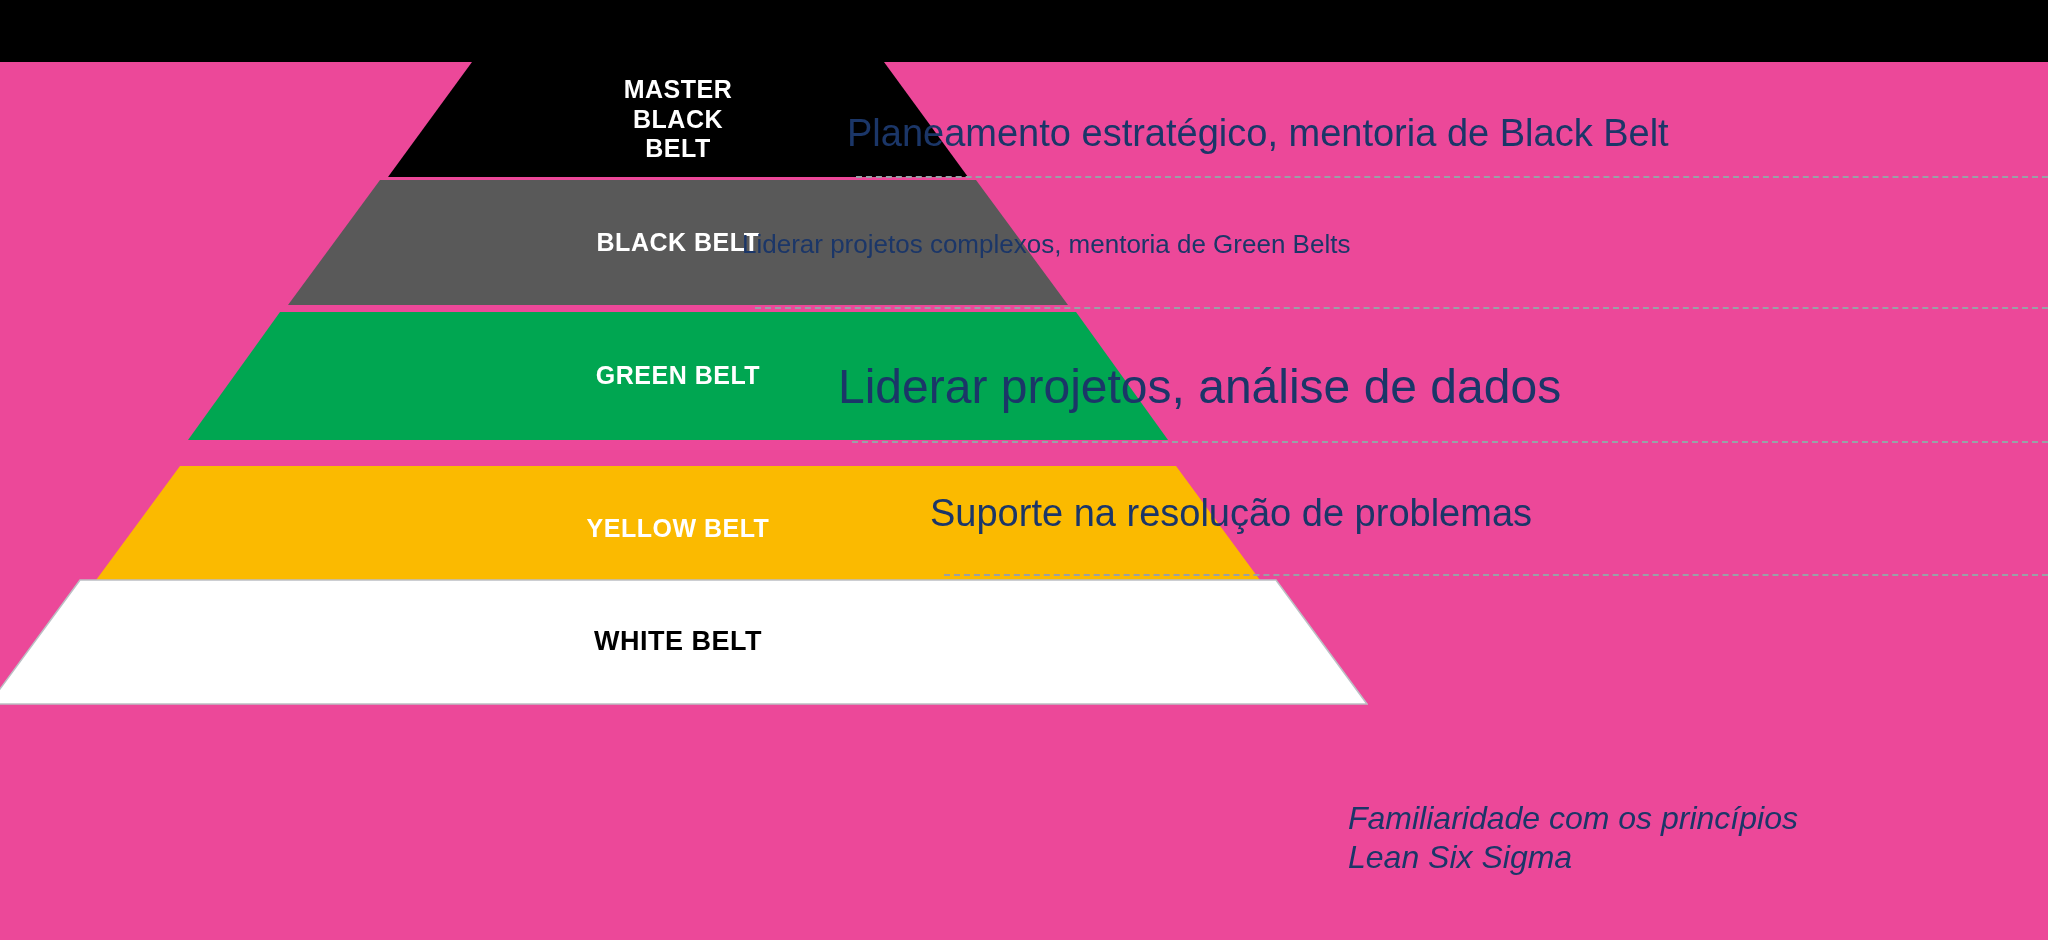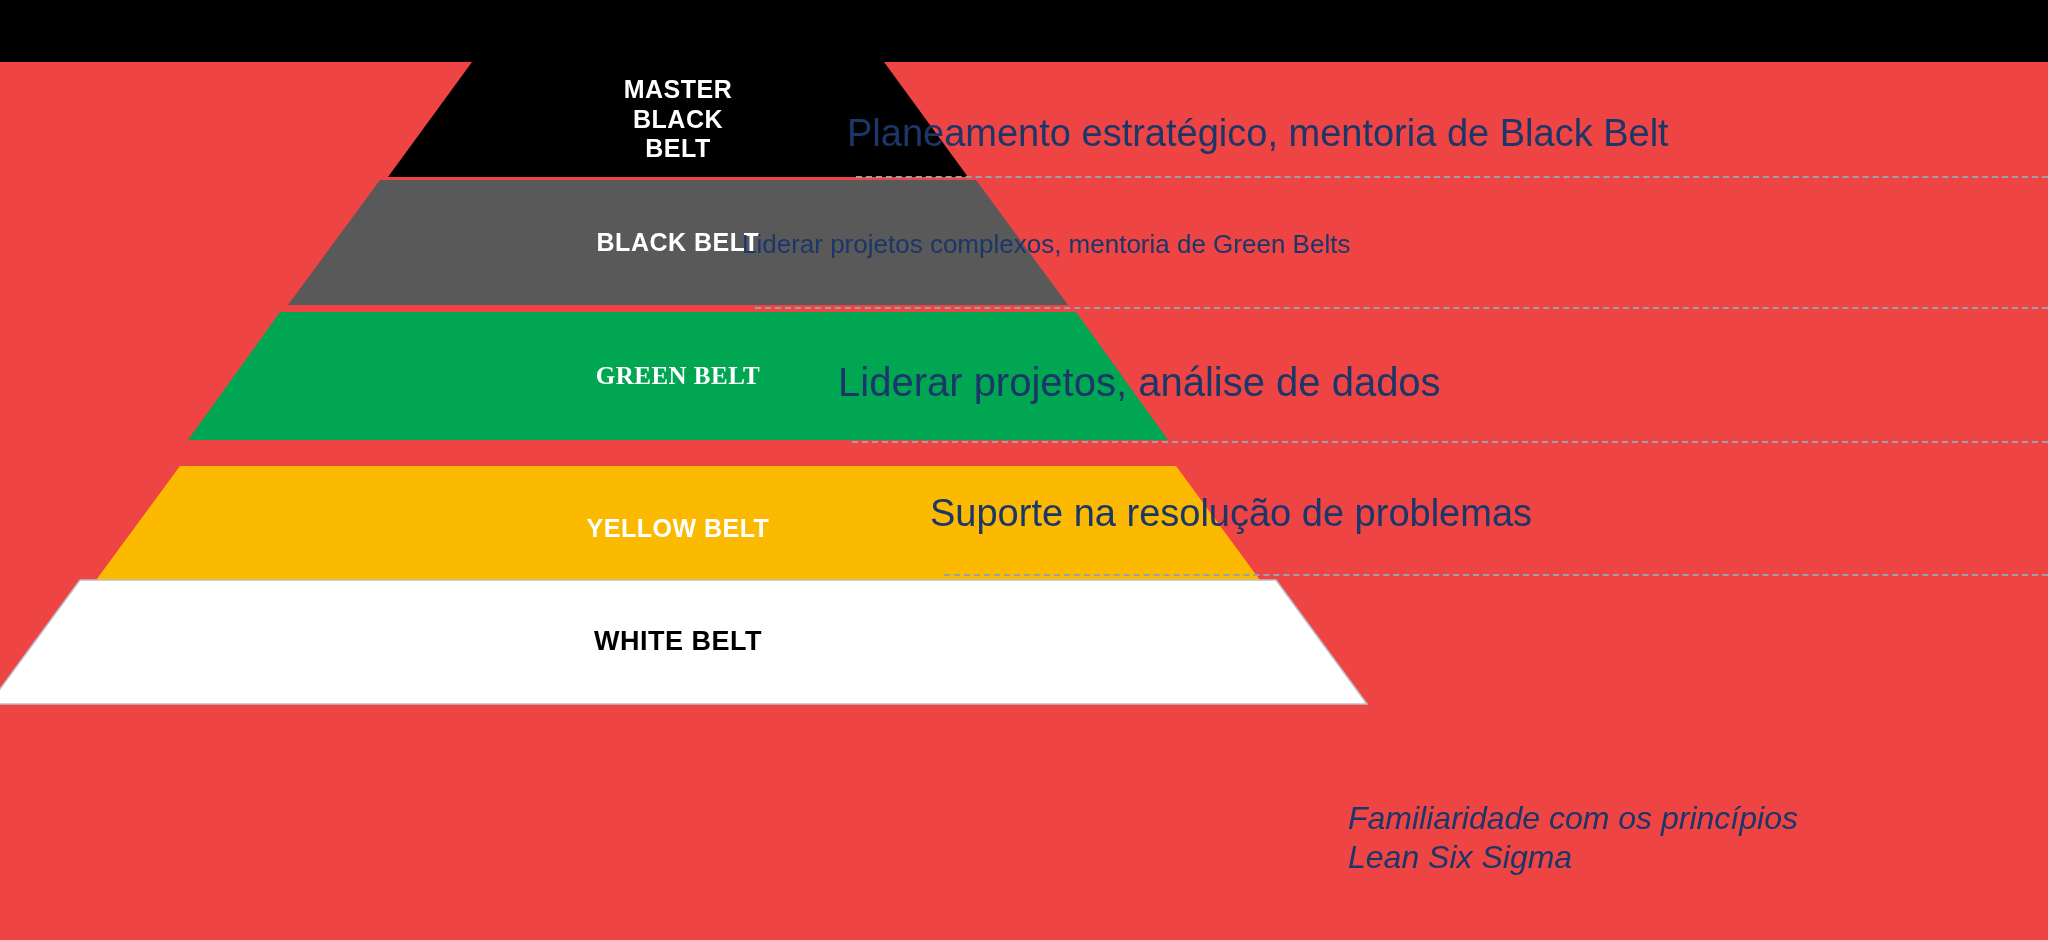--- a/index.html
+++ b/index.html
@@ -10,21 +10,21 @@
     width: 2048px;
     height: 940px;
     overflow: hidden;
     background: #f0f2f6;
     font-family: "Liberation Sans", sans-serif;
   }
   #stage {
     position: relative;
     width: 2048px;
     height: 940px;
-    background: #ef4444;
+    background: #ec4899;
   }
   .top-bar {
     position: absolute;
     left: 0;
     top: 0;
     width: 2048px;
     height: 62px;
     background: #000000;
   }
   .pyramid-layer {
@@ -81,30 +81,30 @@
     <svg width="780" height="125" viewBox="0 0 780 125" style="position:absolute; left:0; top:0;">
       <polygon points="92,0 688,0 780,125 0,125" fill="#595959"></polygon>
     </svg>
     <div class="layer-label" style="color:#ffffff; font-size:25px;">BLACK BELT</div>
   </div>
 
   <div class="sep" style="left:755px; top:307px; width:1293px;"></div>
 
   <div class="desc" style="left:742px; top:229px; font-size:26px;">Liderar projetos complexos, mentoria de Green Belts</div>
 
-  <div class="pyramid-layer" style="left:188px; top:312px; width:980px; height:128px;font-family:Liberation Serif, serif;">
+  <div class="pyramid-layer" style="left:188px; top:312px; width:980px; height:128px;">
     <svg width="980" height="128" viewBox="0 0 980 128" style="position:absolute; left:0; top:0;">
       <polygon points="92,0 888,0 980,128 0,128" fill="#00a651"></polygon>
     </svg>
     <div class="layer-label" style="color:#ffffff; font-size:25px;">GREEN BELT</div>
   </div>
 
   <div class="sep" style="left:852px; top:441px; width:1196px;"></div>
 
-  <div class="desc" style="left:838px; top:358px; font-size:40px;">Liderar projetos, análise de dados</div>
+  <div class="desc" style="left:838px; top:358px; font-size:48px;">Liderar projetos, análise de dados</div>
 
   <div class="pyramid-layer" style="left:88px; top:466px; width:1180px; height:125px;">
     <svg width="1180" height="125" viewBox="0 0 1180 125" style="position:absolute; left:0; top:0;">
       <polygon points="92,0 1088,0 1180,125 0,125" fill="#fbba00"></polygon>
     </svg>
     <div class="layer-label" style="color:#ffffff; font-size:25px;">YELLOW BELT</div>
   </div>
 
   <div class="sep" style="left:944px; top:574px; width:1104px;"></div>
 

